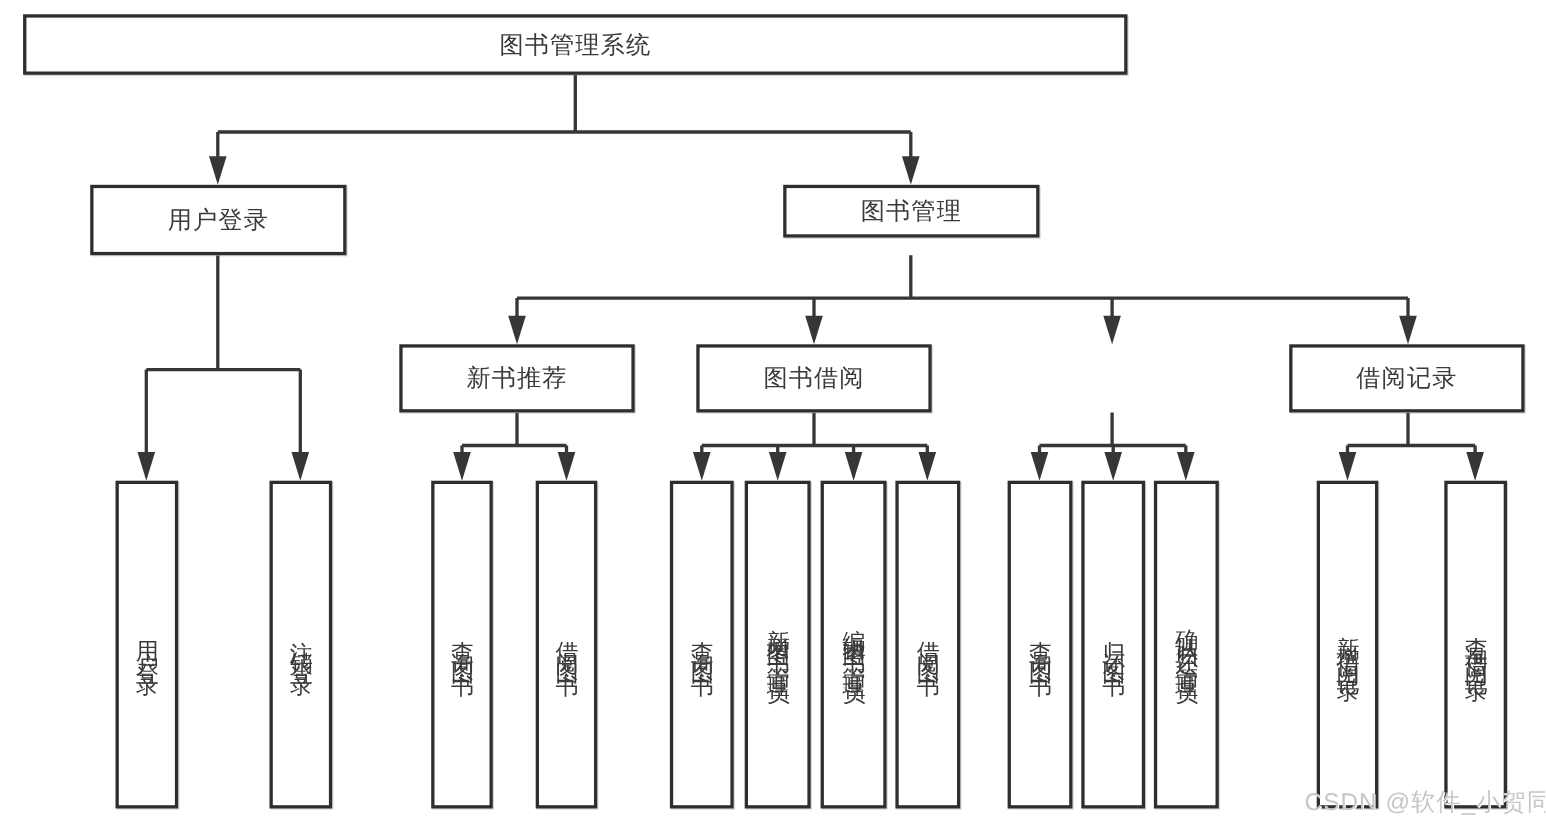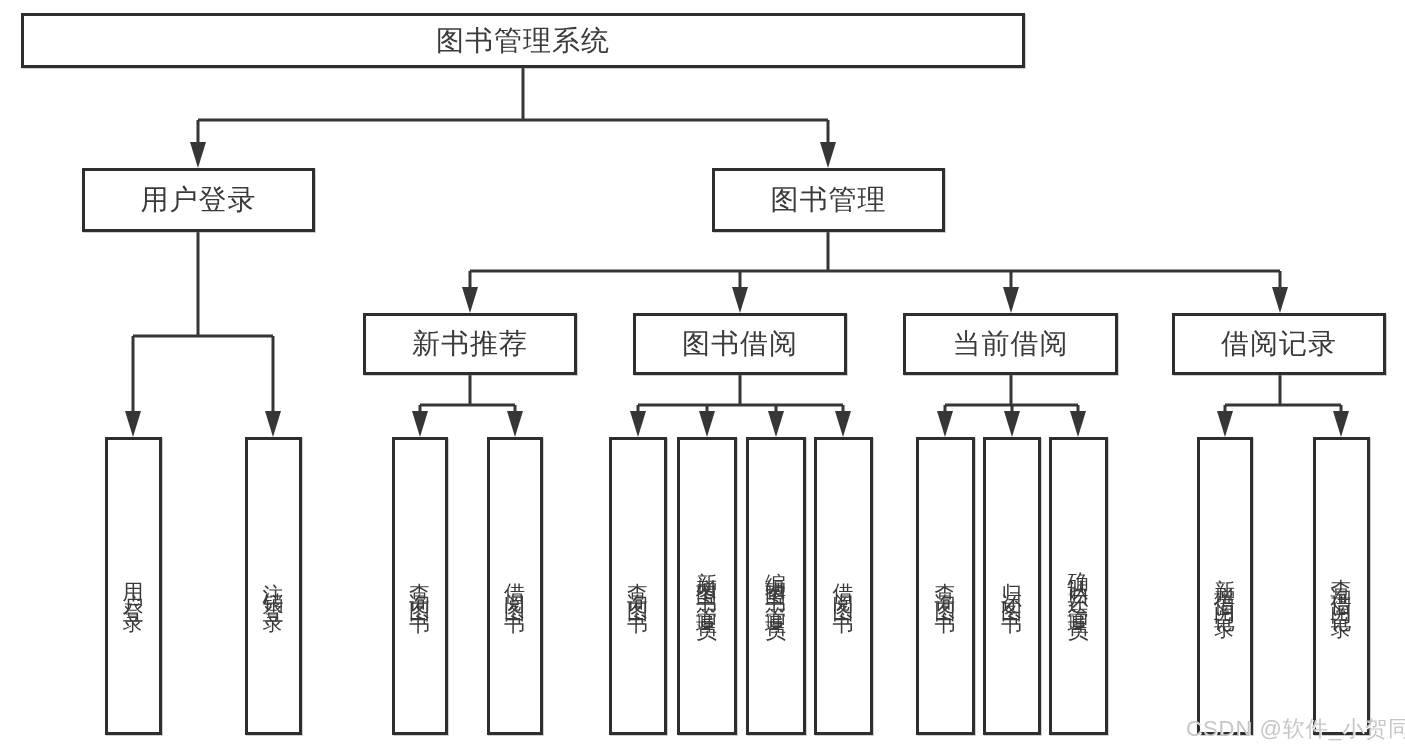--- a/index.html
+++ b/index.html
@@ -21,21 +21,21 @@
     position: absolute;
     box-sizing: border-box;
     background: #ffffff;
     border: 3px solid #2e2e2e;
     display: flex;
     align-items: center;
     justify-content: center;
     color: #3a3a3a;
     box-shadow: 1px 1px 0 rgba(120,120,120,0.35);
   }
-  .hbox { font-size: 28px; letter-spacing: 1px; }
+  .hbox { font-size: 22px; letter-spacing: 1px; }
   .vtext {
     writing-mode: vertical-rl;
     text-orientation: mixed;
     font-size: 21px;
     letter-spacing: 10px;
     line-height: 1;
     color: #3a3a3a;
   }
   .watermark {
     position: absolute;
@@ -97,32 +97,29 @@
     </g>
   </svg>
 
   <div class="box hbox" style="left:21px;top:13px;width:1004px;height:55px">
     <span>图书管理系统</span>
   </div>
 
   <div class="box hbox" style="left:82px;top:168px;width:233px;height:64px">
     <span>用户登录</span>
   </div>
-  <div class="box hbox" style="left:712px;top:168px;width:233px;height:64px">
+  <div class="box hbox" style="left:712px;top:168px;width:233px;height:48px">
     <span>图书管理</span>
   </div>
 
   <div class="box hbox" style="left:633px;top:313px;width:214px;height:62px">
     <span>图书借阅</span>
   </div>
   <div class="box hbox" style="left:363px;top:313px;width:214px;height:62px">
     <span>新书推荐</span>
-  </div>
-  <div class="box hbox" style="left:903px;top:313px;width:215px;height:62px">
-    <span>当前借阅</span>
   </div>
   <div class="box hbox" style="left:1172px;top:313px;width:214px;height:62px">
     <span>借阅记录</span>
   </div>
 
   <div class="box" style="left:105px;top:437px;width:57px;height:298px">
     <span class="vtext">用户登录</span>
   </div>
   <div class="box" style="left:245px;top:437px;width:57px;height:298px">
     <span class="vtext">注销登录</span>

